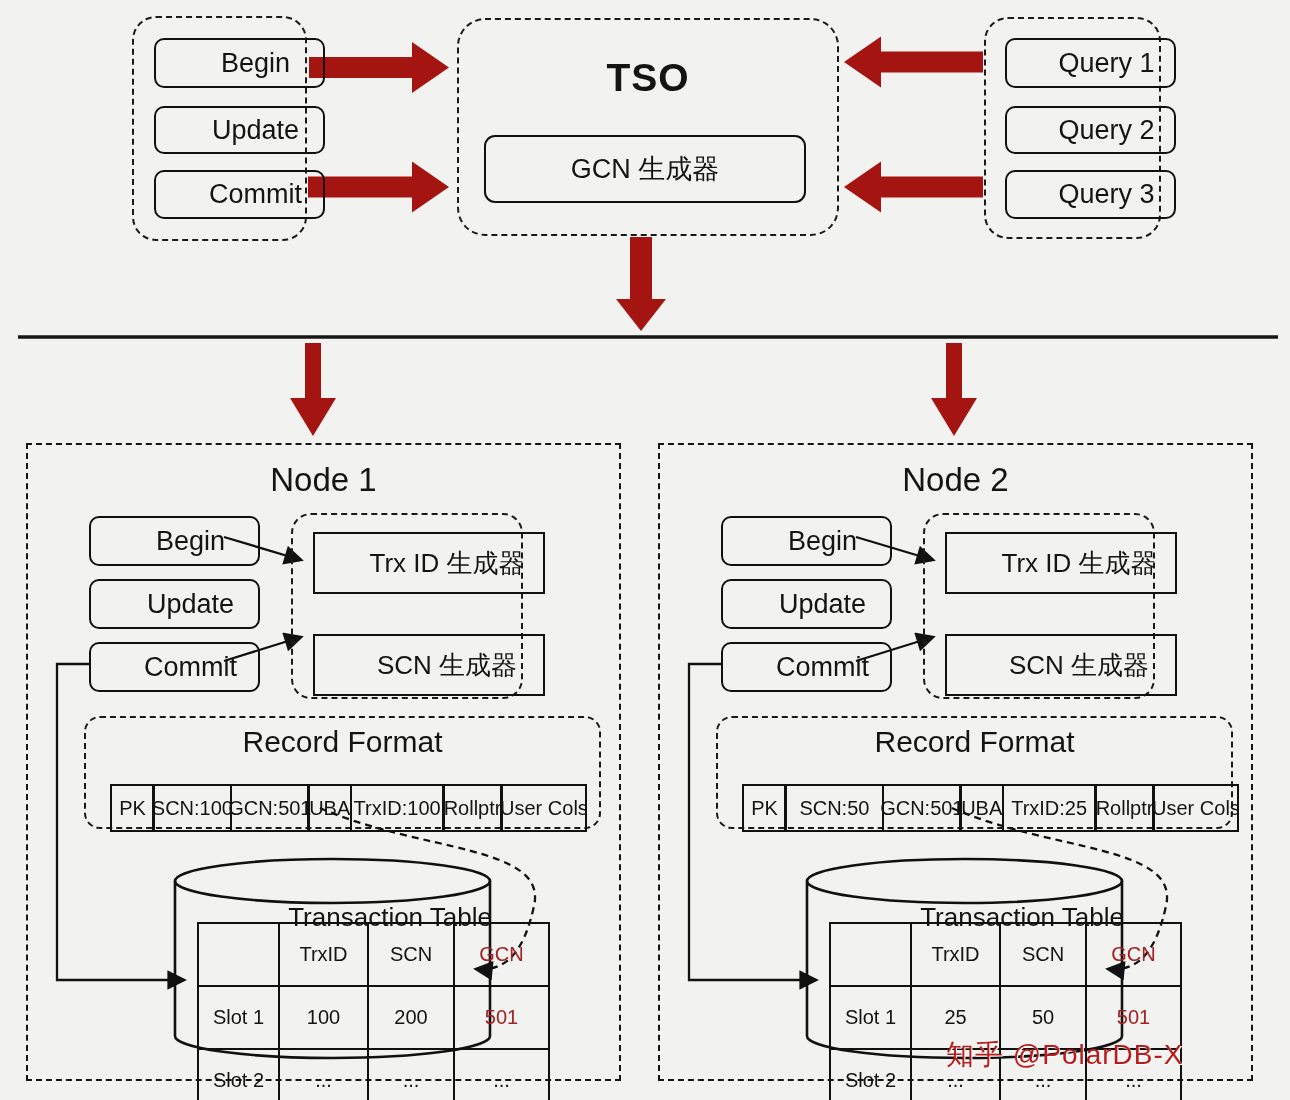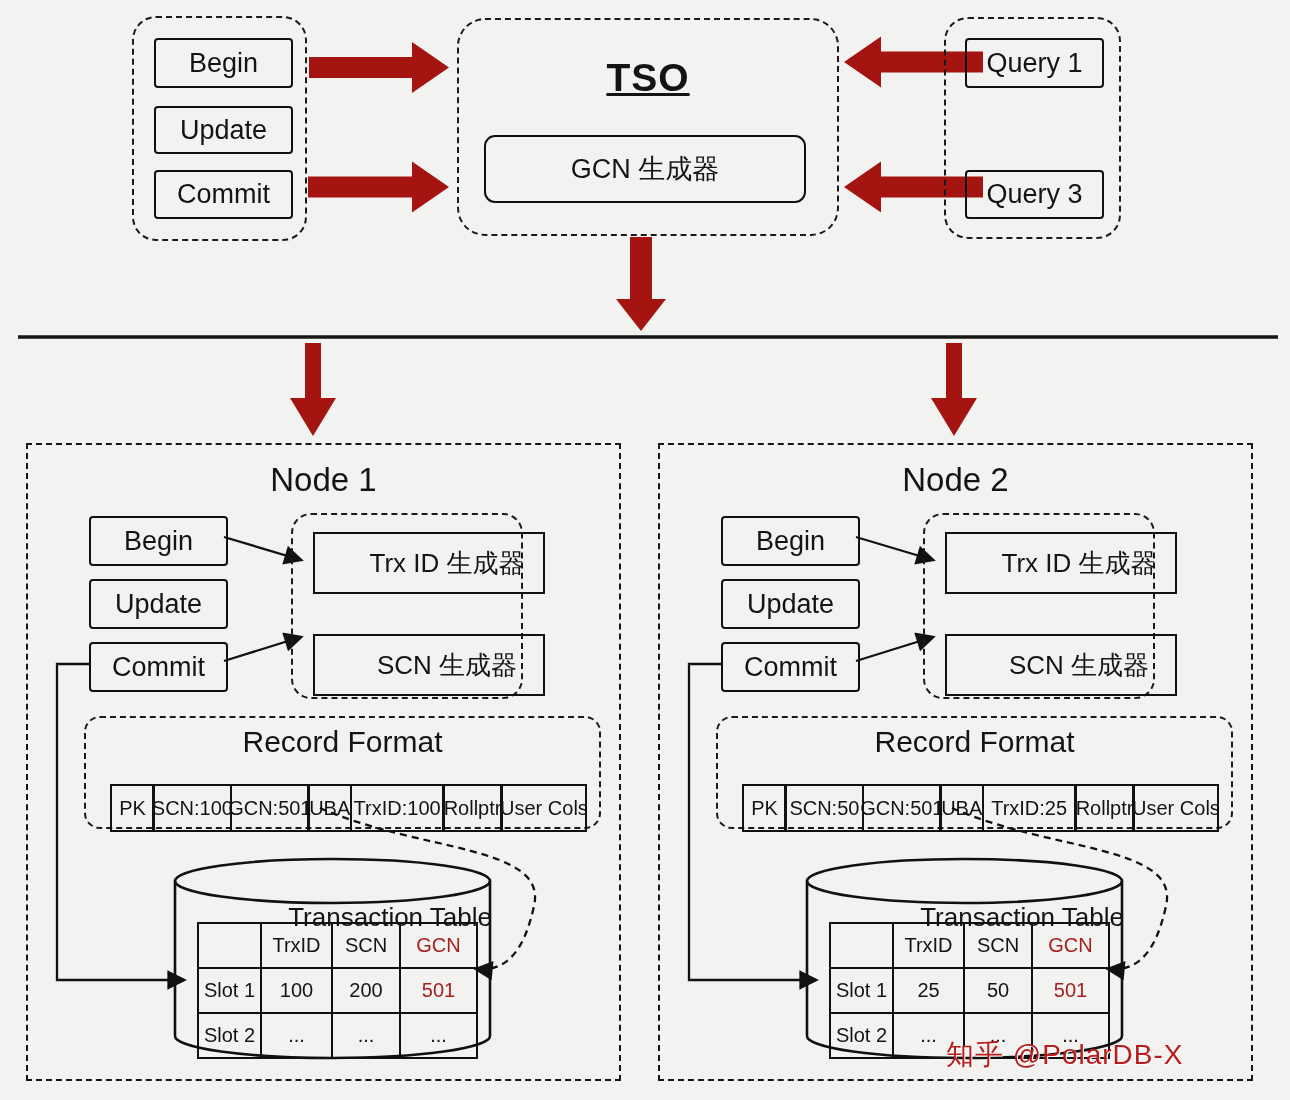--- a/index.html
+++ b/index.html
@@ -3,30 +3,30 @@
 <meta charset="utf-8">
 <style>
   html,body{margin:0;padding:0;background:#e8e8e6;}
   .stage{
     position:relative; width:1290px; height:1100px; background:#f2f2f0;
     font-family:"Liberation Sans", sans-serif; color:#141414; overflow:hidden;
   }
   .overlay{position:absolute; left:0; top:0; width:1290px; height:1100px;}
   .dashed-round{position:absolute; border:2.6px dashed #1a1a1a; border-radius:24px;}
   .btn{
-    position:absolute; border:2.6px solid #111; border-radius:4px;
+    position:absolute; border:2.6px solid #111; border-radius:10px;
     display:flex; align-items:center; justify-content:center;
-    font-size:27px; white-space:nowrap; background:transparent;
+    font-size:27px; white-space:nowrap; background:transparent;padding-left:32px;
   }
   .solidbox{
     position:absolute; border:2.6px solid #111;
     display:flex; align-items:center; justify-content:center; white-space:nowrap;
   }
   .tso-title{position:absolute; left:0; right:0; top:36px; text-align:center;
-    font-size:39px; font-weight:bold; letter-spacing:1px;text-decoration:underline;}
+    font-size:39px; font-weight:bold; letter-spacing:1px;}
   .node{position:absolute; top:443px; width:591px; height:634px; border:2.6px dashed #161616;}
   .node-title{position:absolute; left:0; right:0; top:16px; text-align:center; font-size:33px;}
   .nbtn-1{top:71px;} .nbtn-2{top:134px;} .nbtn-3{top:197px;}
   .node .btn{left:61px; width:135px; height:46px;}
   .gen-container{position:absolute; left:263px; top:68px; width:228px; height:182px;
     border:2.6px dashed #1a1a1a; border-radius:20px;}
   .genbox{left:285px; width:192px; height:58px; font-size:26px;padding-left:36px;}
   .gen-trx{top:87px;} .gen-scn{top:168px;margin-top:21px;}
   .rf-container{position:absolute; left:56px; top:271px; width:513px; height:109px;
     border:2.6px dashed #1a1a1a; border-radius:16px;}
@@ -34,21 +34,21 @@
   .rf-row{position:absolute; left:24px; top:45px; display:flex;margin-top:21px;}
   .rf-cell{
     height:48px; box-sizing:border-box; border:2.6px solid #111; margin-left:-2.6px;
     display:flex; align-items:center; justify-content:center; font-size:20px; white-space:nowrap;
   }
   .rf-cell:first-child{margin-left:0;}
   .tt-title{position:absolute; left:149px; top:421px; width:315px; text-align:right;
     font-size:26px; white-space:nowrap;margin-top:36px;}
   table.tt{position:absolute; left:169px; top:477px; border-collapse:collapse;}
   table.tt td{
-    border:2.6px solid #111; height:37px; text-align:center; font-size:20px; padding:3px;margin-top:28px;
+    border:2.6px solid #111; height:37px; text-align:center; font-size:20px; padding:12px;margin-top:28px;
   }
   td.c0{width:55px;} td.c1{width:63px;} td.c2{width:60px;} td.c3{width:69px;}
   .red{color:#a32121;}
   .watermark{
     position:absolute; left:946px; top:1036px; width:340px; font-size:28px;
     color:#b91c1c; text-shadow:1px 1px 0 #ffffff; white-space:nowrap; letter-spacing:1px;
   }
 </style>
 </head>
 <body>
@@ -119,23 +119,26 @@
     </div>
   </div>
 
   <div class="dashed-round" style="left:457px; top:18px; width:378px; height:214px; border-radius:28px;">
     <div class="tso-title">TSO</div>
     <div class="solidbox" style="left:25px; top:115px; width:318px; height:64px; font-size:27px;border-radius:11px;">
       <span>GCN 生成器</span>
     </div>
   </div>
 
-  <div class="dashed-round" style="left:944px; top:17px; width:173px; height:218px;">
+  <div class="dashed-round" style="left:984px; top:17px; width:173px; height:218px;">
     <div class="btn" style="left:19px; top:19px; width:135px; height:46px;">
       <span>Query 1</span>
+    </div>
+    <div class="btn" style="left:19px; top:87px; width:135px; height:44px;">
+      <span>Query 2</span>
     </div>
     <div class="btn" style="left:19px; top:151px; width:135px; height:45px;">
       <span>Query 3</span>
     </div>
   </div>
 
   <div class="node" style="left:26px;">
     <div class="node-title">Node 1</div>
 
     <div class="btn nbtn-1">
@@ -212,21 +215,21 @@
       <span>Trx ID 生成器</span>
     </div>
     <div class="solidbox genbox gen-scn">
       <span>SCN 生成器</span>
     </div>
 
     <div class="rf-container">
       <div class="rf-title">Record Format</div>
       <div class="rf-row">
         <div class="rf-cell" style="width:45px;">PK</div>
-        <div class="rf-cell" style="width:80px;">SCN:50</div>
+        <div class="rf-cell" style="width:100px;">SCN:50</div>
         <div class="rf-cell" style="width:80px;">GCN:501</div>
         <div class="rf-cell" style="width:45px;">UBA</div>
         <div class="rf-cell" style="width:95px;">TrxID:25</div>
         <div class="rf-cell" style="width:61px;">Rollptr</div>
         <div class="rf-cell" style="width:87px;">User Cols</div>
       </div>
     </div>
 
     <div class="tt-title">Transaction Table</div>
     <table class="tt">

